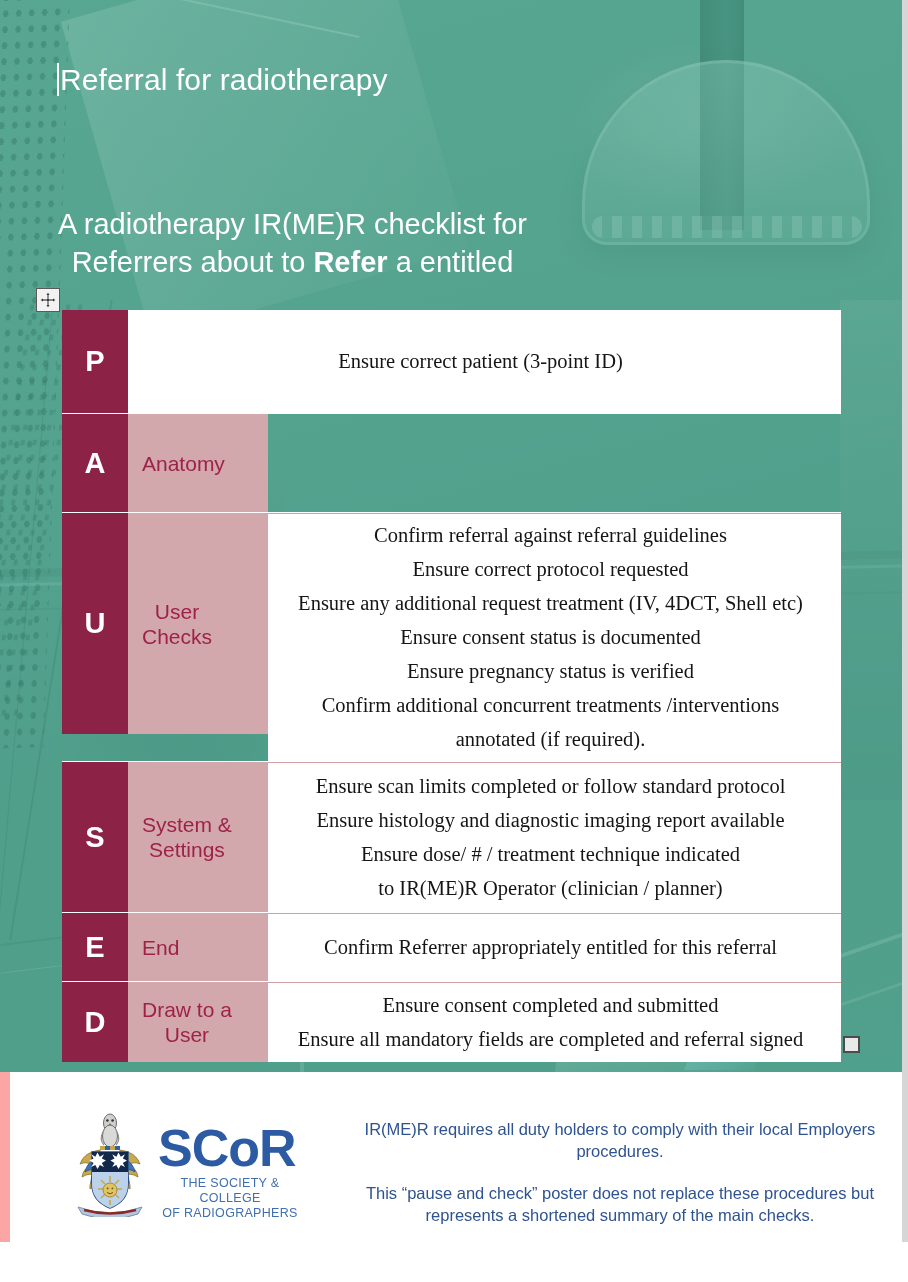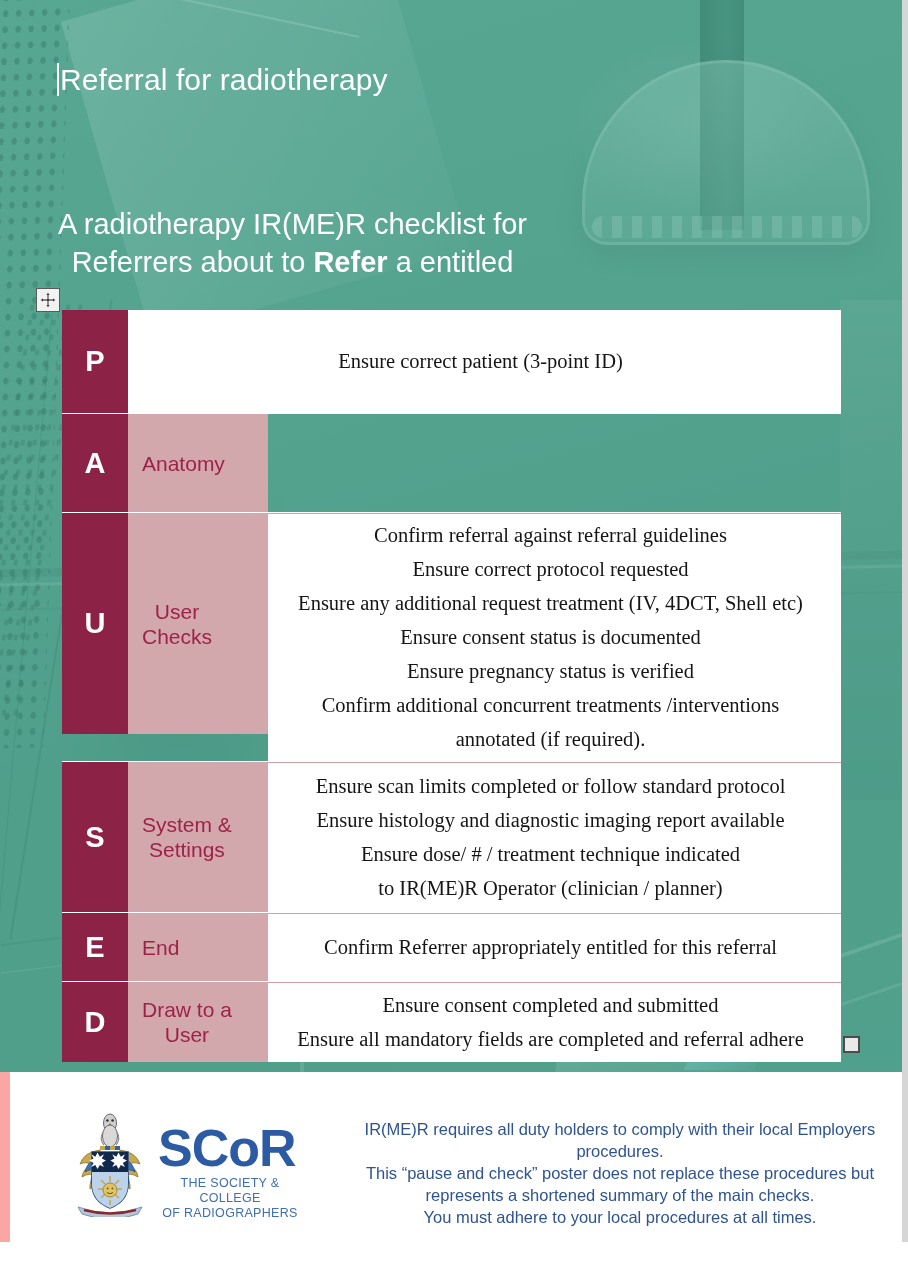--- a/index.html
+++ b/index.html
@@ -117,21 +117,21 @@
   #footer{position:absolute;left:10px;top:1072px;width:902px;height:210px;background:#ffffff;}
   #logo{position:absolute;left:60px;top:40px;width:230px;height:105px;}
   .crest{position:absolute;left:0;top:0;width:80px;height:105px;}
   .scor-word{position:absolute;left:88px;top:10px;color:#2c5ba4;font-size:52px;font-weight:bold;
      letter-spacing:-1px;line-height:52px;}
   .scor-sub{position:absolute;left:90px;top:64px;color:#3f6fae;font-size:12.5px;line-height:15px;
      letter-spacing:.3px;}
   #fcopy{position:absolute;left:340px;top:46px;width:540px;color:#2e5390;
      font-size:16.5px;line-height:22px;}
   #fcopy p{margin:0;}
-  #fcopy p + p{margin-top:0;}
+  #fcopy p + p{margin-top:20px;}
 
   .edge-r{position:absolute;left:902px;top:0;width:6px;height:1282px;background:#d6d6d6;}
   .edge-b{position:absolute;left:0;top:1276px;width:908px;height:6px;background:#d6d6d6;}
 </style>
 </head>
 <body>
 
 <div id="poster">
 
   <div id="hero">
@@ -237,21 +237,21 @@
     <div class="row r-d">
       <div class="c-letter">D</div>
       <div class="c-name">
         <div>
           <div>Draw to a</div>
           <div>User</div>
         </div>
       </div>
       <div class="c-body">
         <p>Ensure consent completed and submitted</p>
-        <p>Ensure all mandatory fields are completed and referral adhere</p>
+        <p>Ensure all mandatory fields are completed and referral signed</p>
       </div>
     </div>
 
   </div>
 
   <div id="footer">
 
     <div id="logo">
       <svg class="crest" viewBox="0 0 80 105">
 

